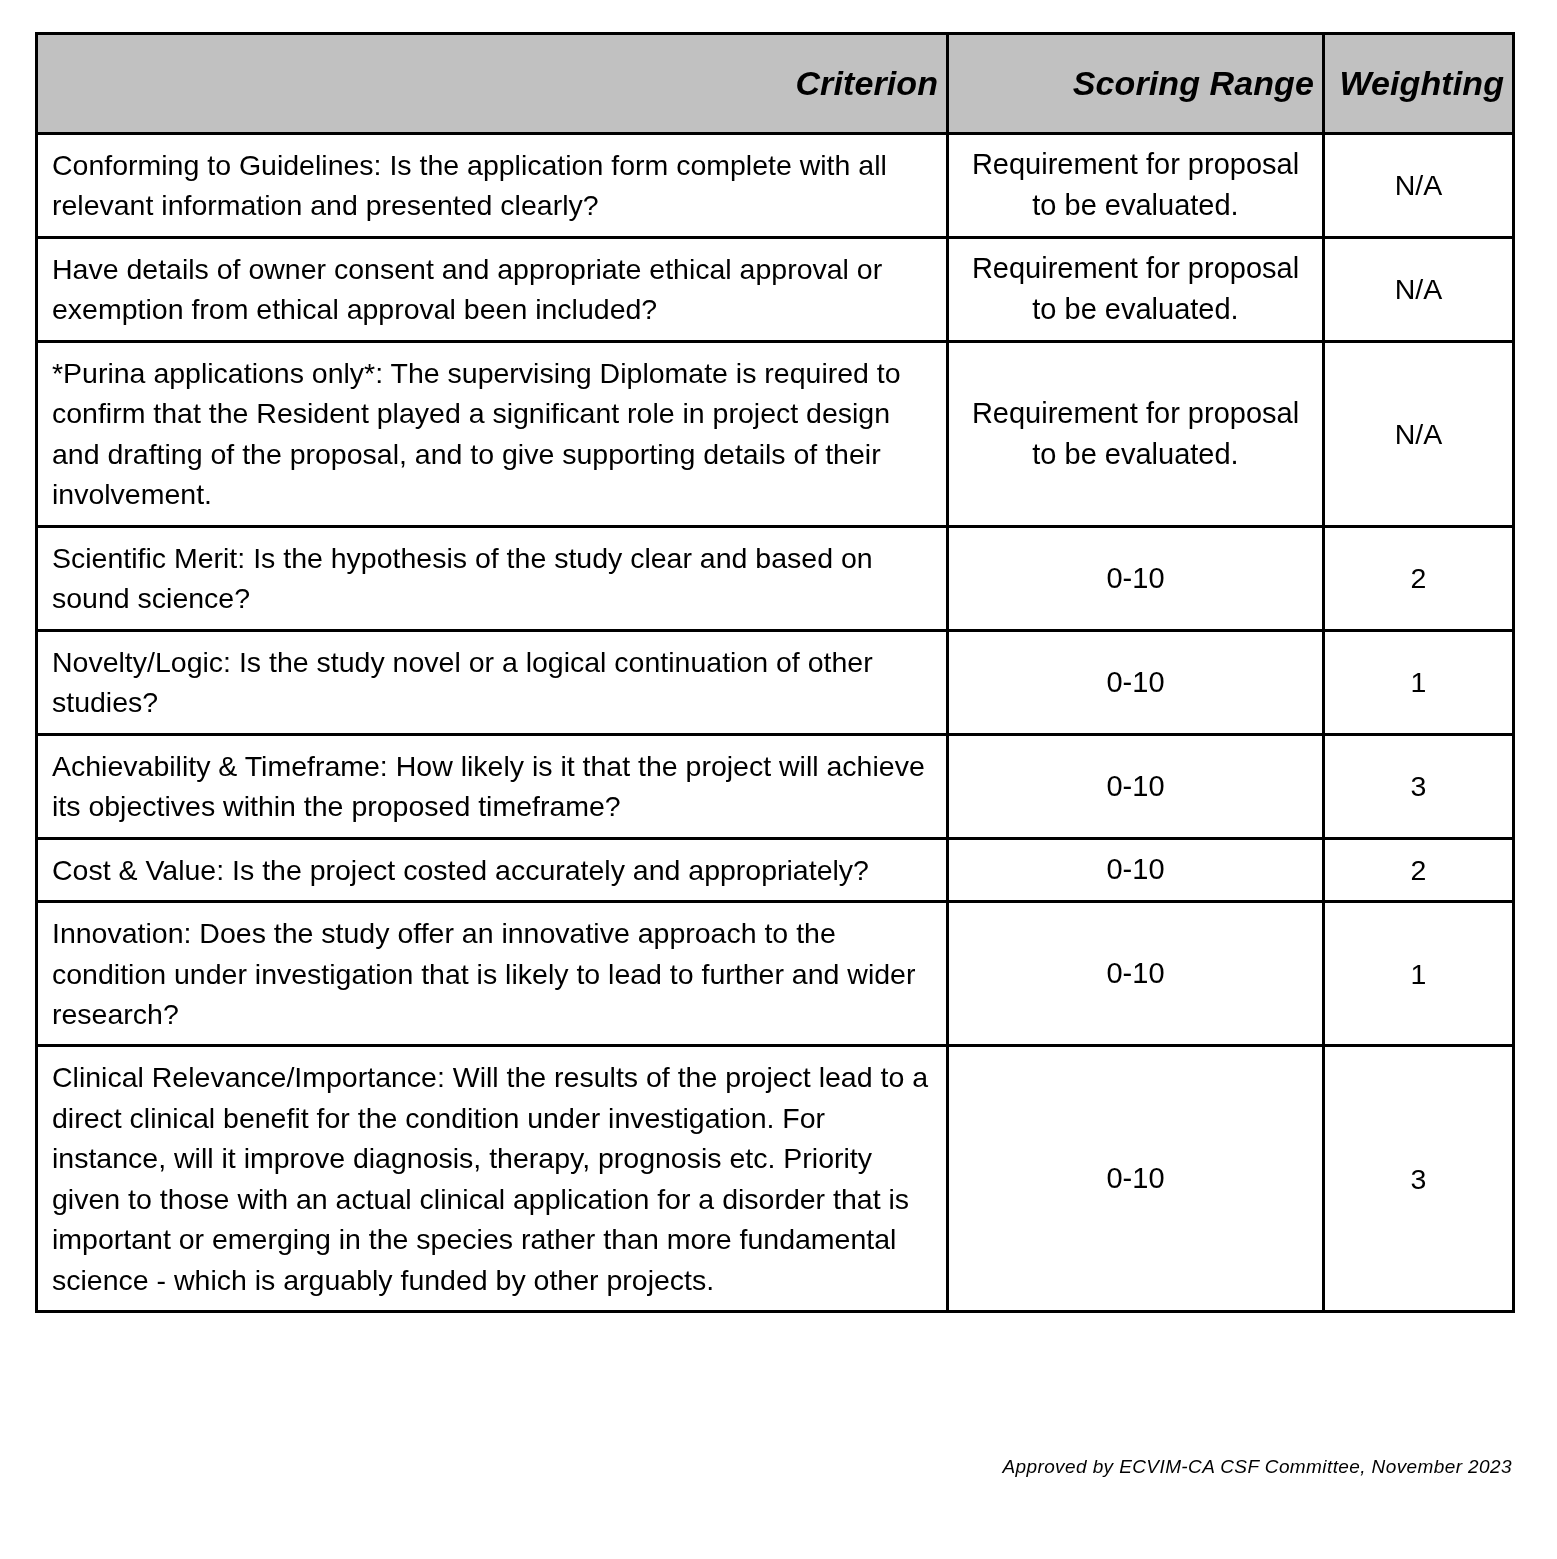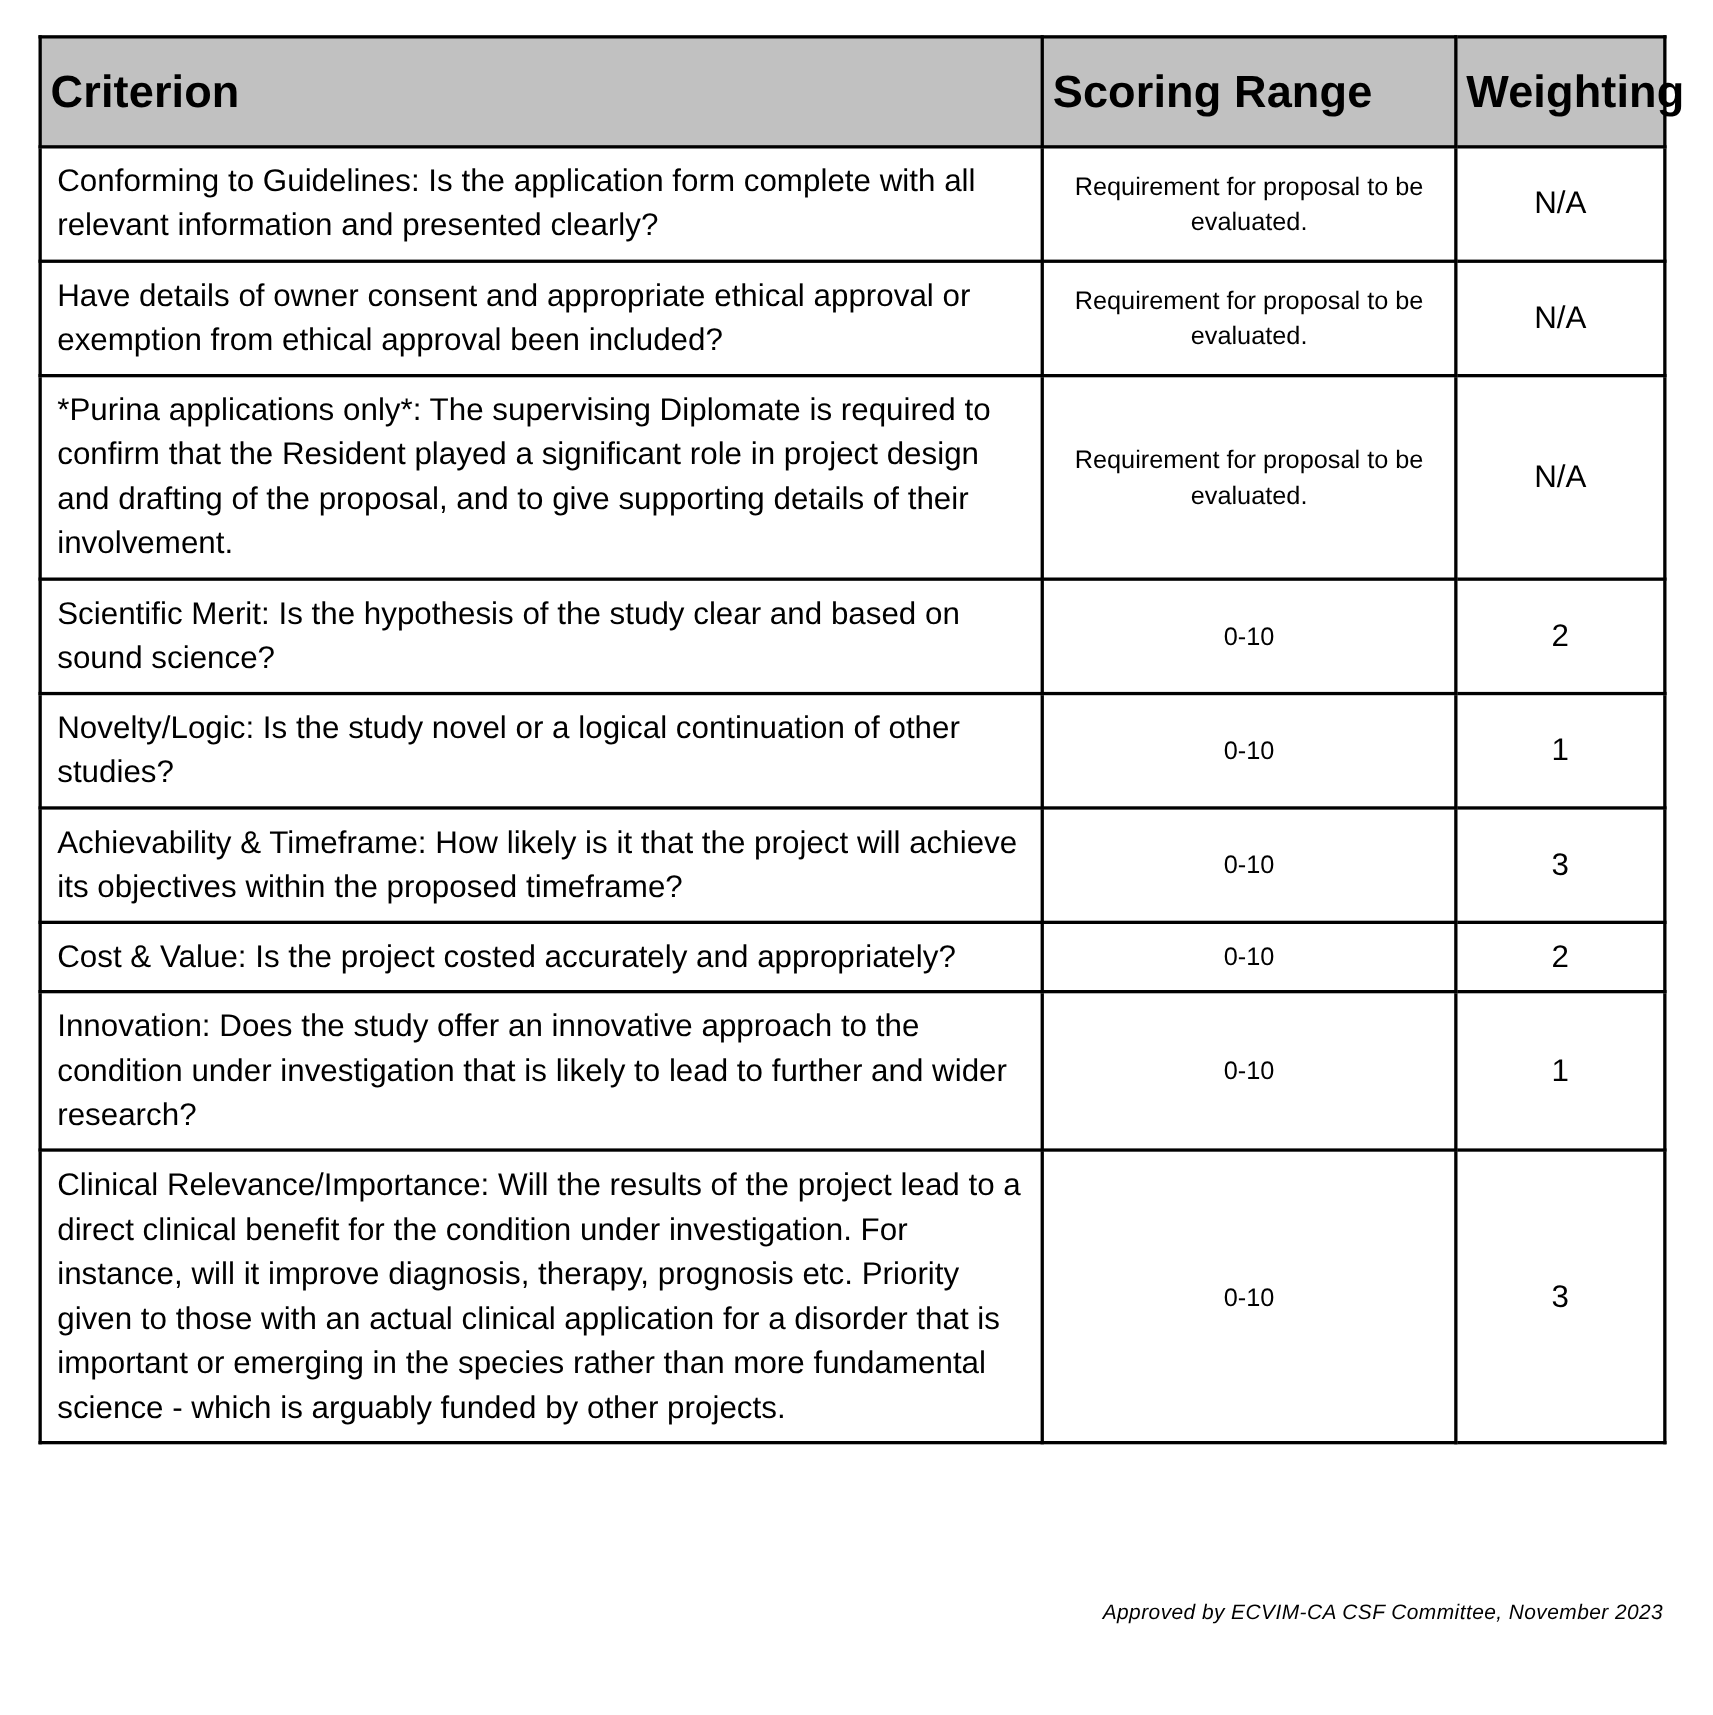--- a/index.html
+++ b/index.html
@@ -38,39 +38,40 @@
 
   table.scoring th,
   table.scoring td {
     border: 3px solid #000000;
     vertical-align: middle;
     padding: 0;
   }
   thead th {
     background: #c1c1c1;
     font-weight: bold;
-    font-size: 41px;
-    text-align: left;
+    font-size: 34px;
+    text-align: right;
     height: 97px;
     letter-spacing: 0.1px;
+    font-style: italic;
   }
   thead th .hlabel { display: block; padding: 0 8px; }
 
   td.criterion {
     text-align: left;
     font-size: 28.5px;
     line-height: 1.42;
   }
   td.criterion .ctext {
     display: block;
     padding: 10px 12px 10px 14px;
   }
   td.range {
     text-align: center;
-    font-size: 23px;
+    font-size: 29px;
     line-height: 1.42;
   }
   td.range .rtext { display: block; padding: 8px 10px; }
   td.weight {
     text-align: center;
     font-size: 28.5px;
     line-height: 1.42;
   }
   td.weight .wtext { display: block; padding: 8px 12px; }
 

